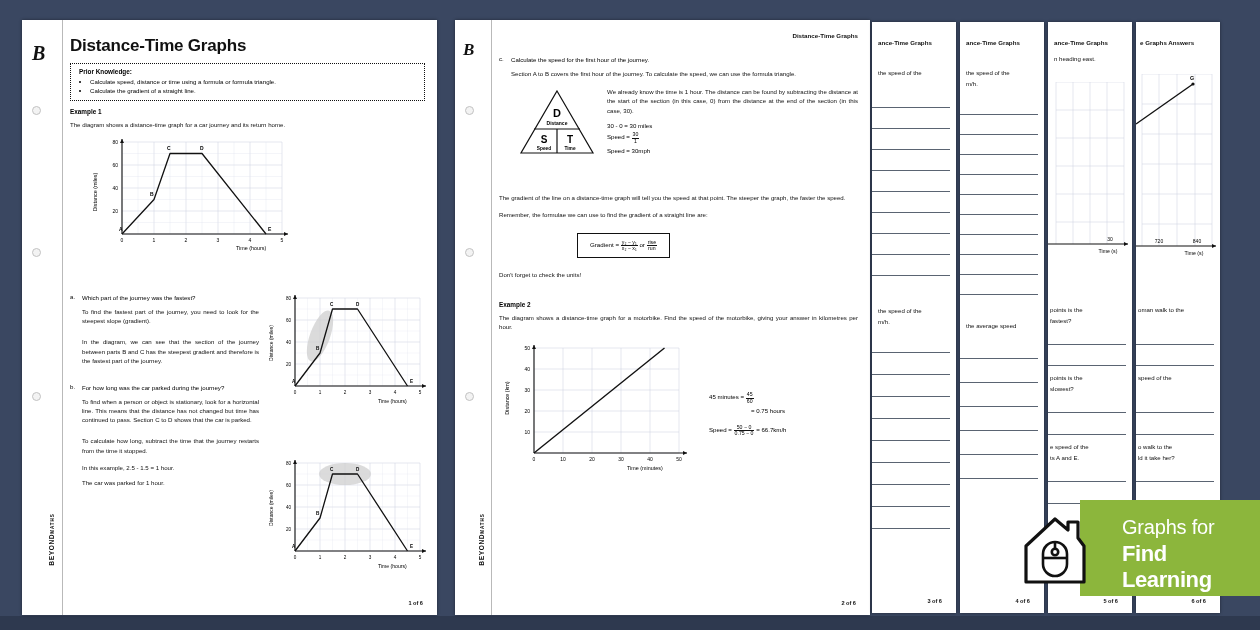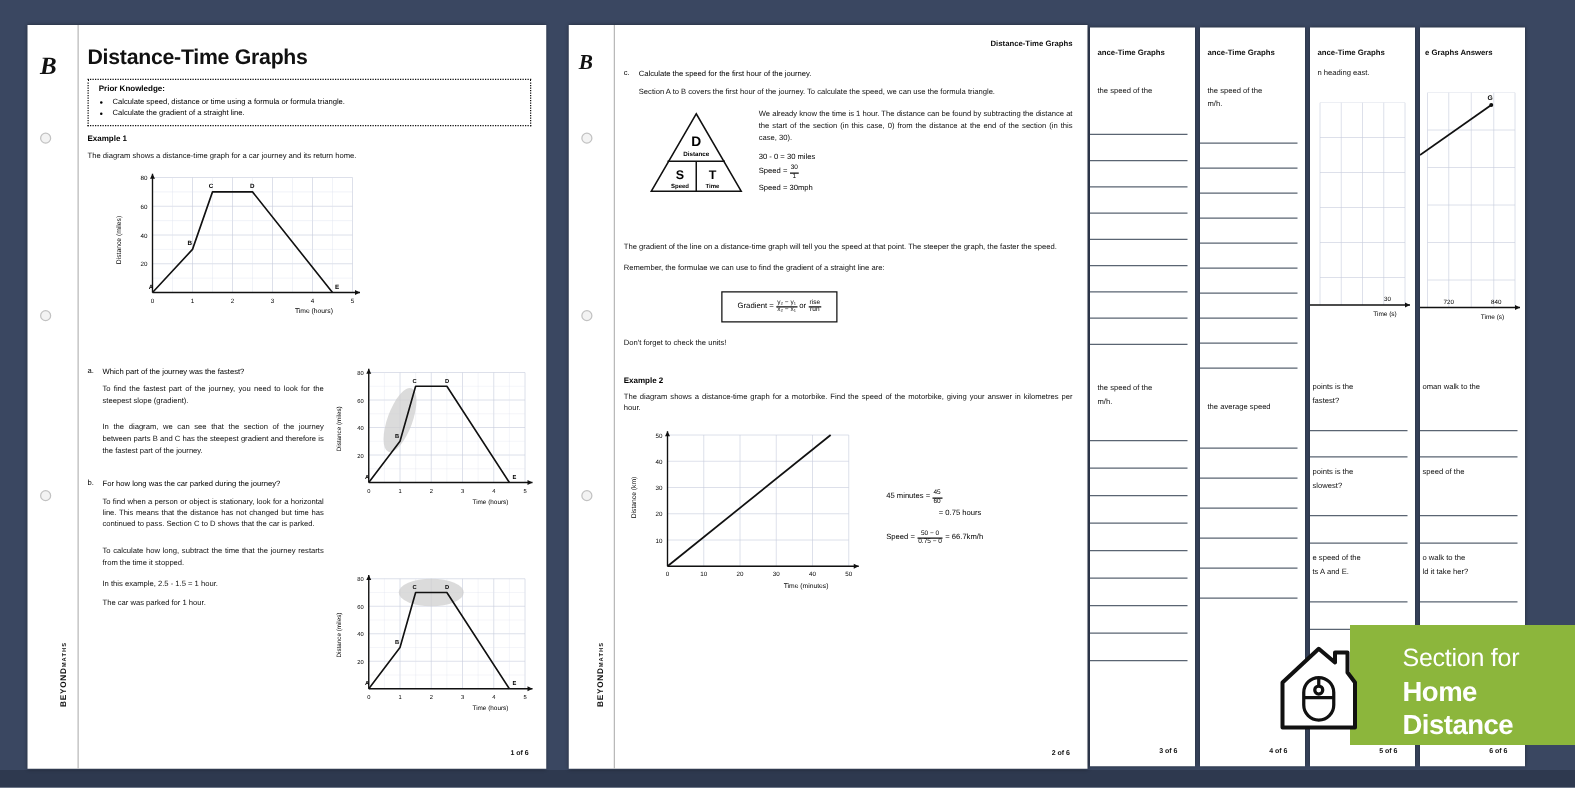--- a/index.html
+++ b/index.html
@@ -597,22 +597,22 @@
   <div class="stack-line" style="left:0; right:6px; top:390px;"></div>
   <div class="stack-line" style="left:0; right:6px; top:412px;"></div>
   <div class="stack-txt" style="left:2px; top:421px;">o walk to the</div>
   <div class="stack-txt" style="left:2px; top:432px;">ld it take her?</div>
   <div class="stack-line" style="left:0; right:6px; top:459px;"></div>
   <div class="stack-line" style="left:0; right:6px; top:481px;"></div>
   <div class="pagenum">6 of 6</div>
 </div>
 
 <div id="badge">
-  <div class="t1">Section for</div>
-  <div class="t2">Home Distance</div>
+  <div class="t1">Graphs for</div>
+  <div class="t2">Find Learning</div>
 </div>
 <div id="badge-icon">
   <svg width="86" height="96" viewBox="0 0 86 96">
     <g fill="#ffffff" stroke="#111" stroke-width="3.2" stroke-linejoin="round">
       <path d="M14 46 L43 19 L56 30 L56 22 L66 22 L66 38 L72 46 L72 82 L14 82 Z"></path>
     </g>
     <g fill="#ffffff" stroke="#111" stroke-width="2.6">
       <rect x="31" y="42" width="24" height="34" rx="12"></rect>
       <line x1="31" y1="58" x2="55" y2="58"></line>
       <line x1="43" y1="42" x2="43" y2="50"></line>

